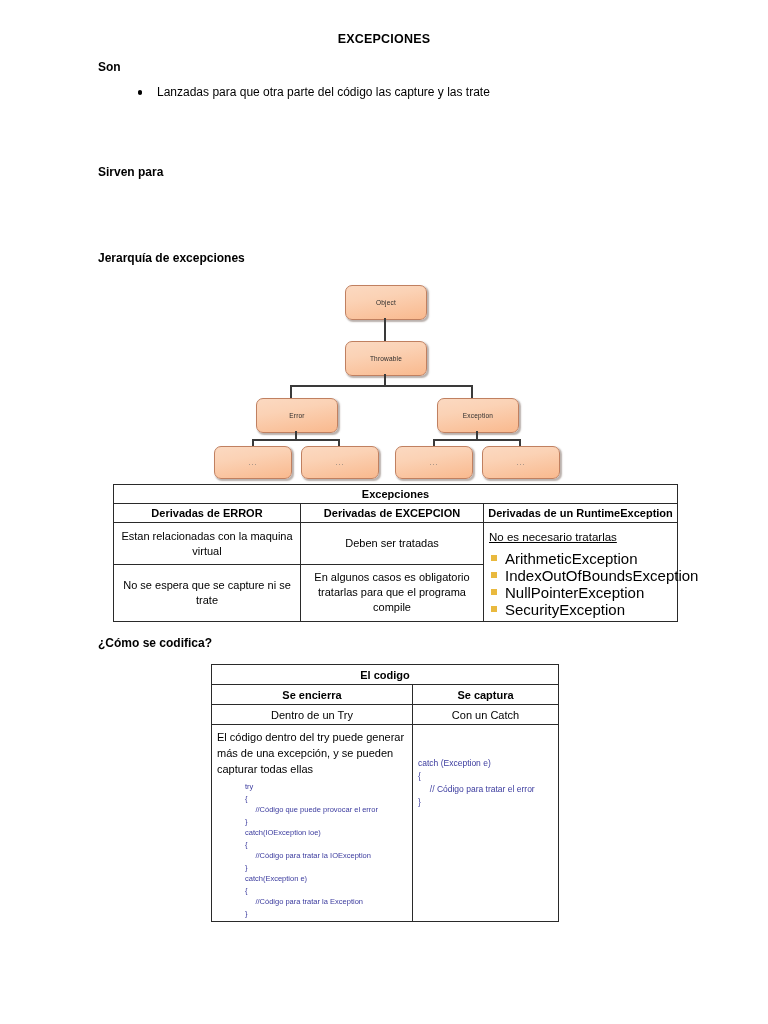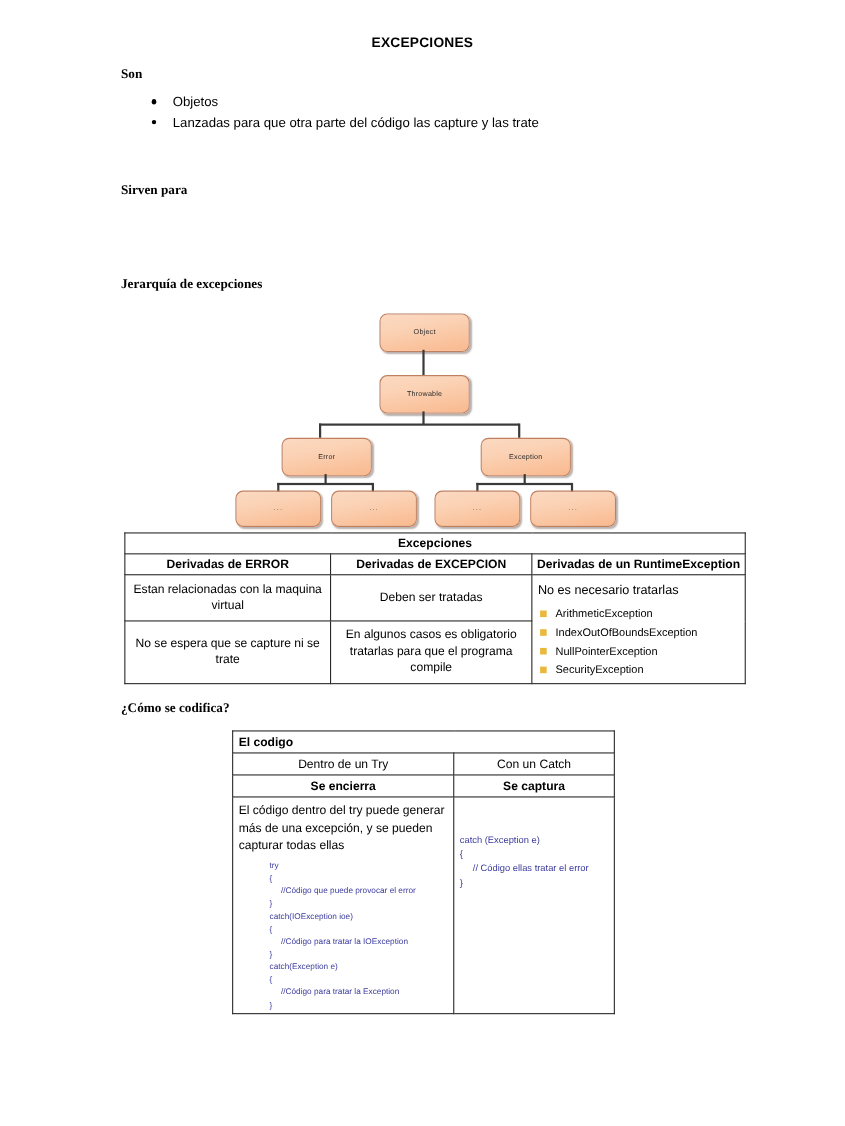--- a/index.html
+++ b/index.html
@@ -30,24 +30,23 @@
     width: 768px;
     text-align: center;
     font-size: 12.5px;
     font-weight: bold;
     letter-spacing: 0.2px;
   }
 
   
   .section-head {
     position: absolute;
-    left: 110px;
+    left: 98px;
     font-size: 12px;
     font-weight: bold;
-    font-family: Liberation Serif, serif;
   }
   .bullet-list {
     position: absolute;
     left: 110px;
     width: 560px;
     margin: 0;
     padding: 0;
     list-style: none;
   }
   .bullet-list li {
@@ -138,52 +137,52 @@
     font-size: 11px;
     line-height: 15px;
   }
   #table-exceptions .t1-rt {
     text-align: left;
     font-size: 11.5px;
     line-height: 16.5px;
     vertical-align: top;
     padding-top: 6px;
   }
-  .rt-lead { margin-bottom: 4px; }
+  .rt-lead { margin-bottom: 4px; text-decoration: underline; }
   .rt-list {
     margin: 0;
     padding: 0;
     list-style: none;
   }
   .rt-list li {
     position: relative;
     padding-left: 16px;
     line-height: 17px;
-    font-size: 10px;
+    font-size: 15px;
   }
   .rt-list li .sq {
     position: absolute;
     left: 2px;
     top: 5px;
     width: 6px;
     height: 6px;
     background: #e9b93e;
   }
 
   
   #table-codigo {
     left: 211px;
     top: 664px;
     width: 347px;
   }
   #table-codigo td {
     padding: 2px 5px;
   }
   #table-codigo .t2-title {
-    text-align: left;
+    text-align: center;
     font-size: 11px;
     font-weight: bold;
     height: 15px;
     margin-top: 20px;
   }
   #table-codigo .t2-head {
     text-align: center;
     font-size: 11px;
     font-weight: bold;
     height: 15px;
@@ -221,21 +220,20 @@
 </head>
 <body>
 
 <div class="page">
 
   <div class="doc-title">EXCEPCIONES</div>
 
   <div class="section-head" style="top:60px;">Son</div>
   <ul class="bullet-list" style="top:83px;">
     <li><span class="bdot"></span></li>
-    <li><span class="bdot"></span><span>Objetos</span></li>
     <li><span class="bdot"></span><span>Lanzadas para que otra parte del código las capture y las trate</span></li>
   </ul>
 
   <div class="section-head" style="top:165px;">Sirven para</div>
 
   <div class="section-head" style="top:251px;">Jerarquía de excepciones</div>
 
   <div class="diagram">
 
     <div class="node" style="left:145px; top:10px; width:80px; height:33px;">Object</div>
@@ -309,46 +307,46 @@
   <table class="doc-table" id="table-codigo">
     <colgroup>
       <col style="width:201px;">
       <col style="width:146px;">
     </colgroup>
     <tbody>
       <tr>
         <td class="t2-title" colspan="2">El codigo</td>
       </tr>
       <tr>
+        <td class="t2-head">Se encierra</td>
+        <td class="t2-head">Se captura</td>
+      </tr>
+      <tr>
         <td class="t2-sub">Dentro de un Try</td>
         <td class="t2-sub">Con un Catch</td>
-      </tr>
-      <tr>
-        <td class="t2-head">Se encierra</td>
-        <td class="t2-head">Se captura</td>
       </tr>
       <tr>
         <td class="t2-body">
           <div class="try-desc">El código dentro del try puede generar más de una excepción, y se pueden capturar todas ellas</div>
           <div class="code-block">try
 {
      //Código que puede provocar el error
 }
 catch(IOException ioe)
 {
      //Código para tratar la IOException
 }
 catch(Exception e)
 {
      //Código para tratar la Exception
 }</div>
         </td>
         <td class="t2-body">
           <div class="code-block-right">catch (Exception e)
 {
-     // Código ellas tratar el error
+     // Código para tratar el error
 }</div>
         </td>
       </tr>
     </tbody>
   </table>
 
 </div>
 
 </body></html>

